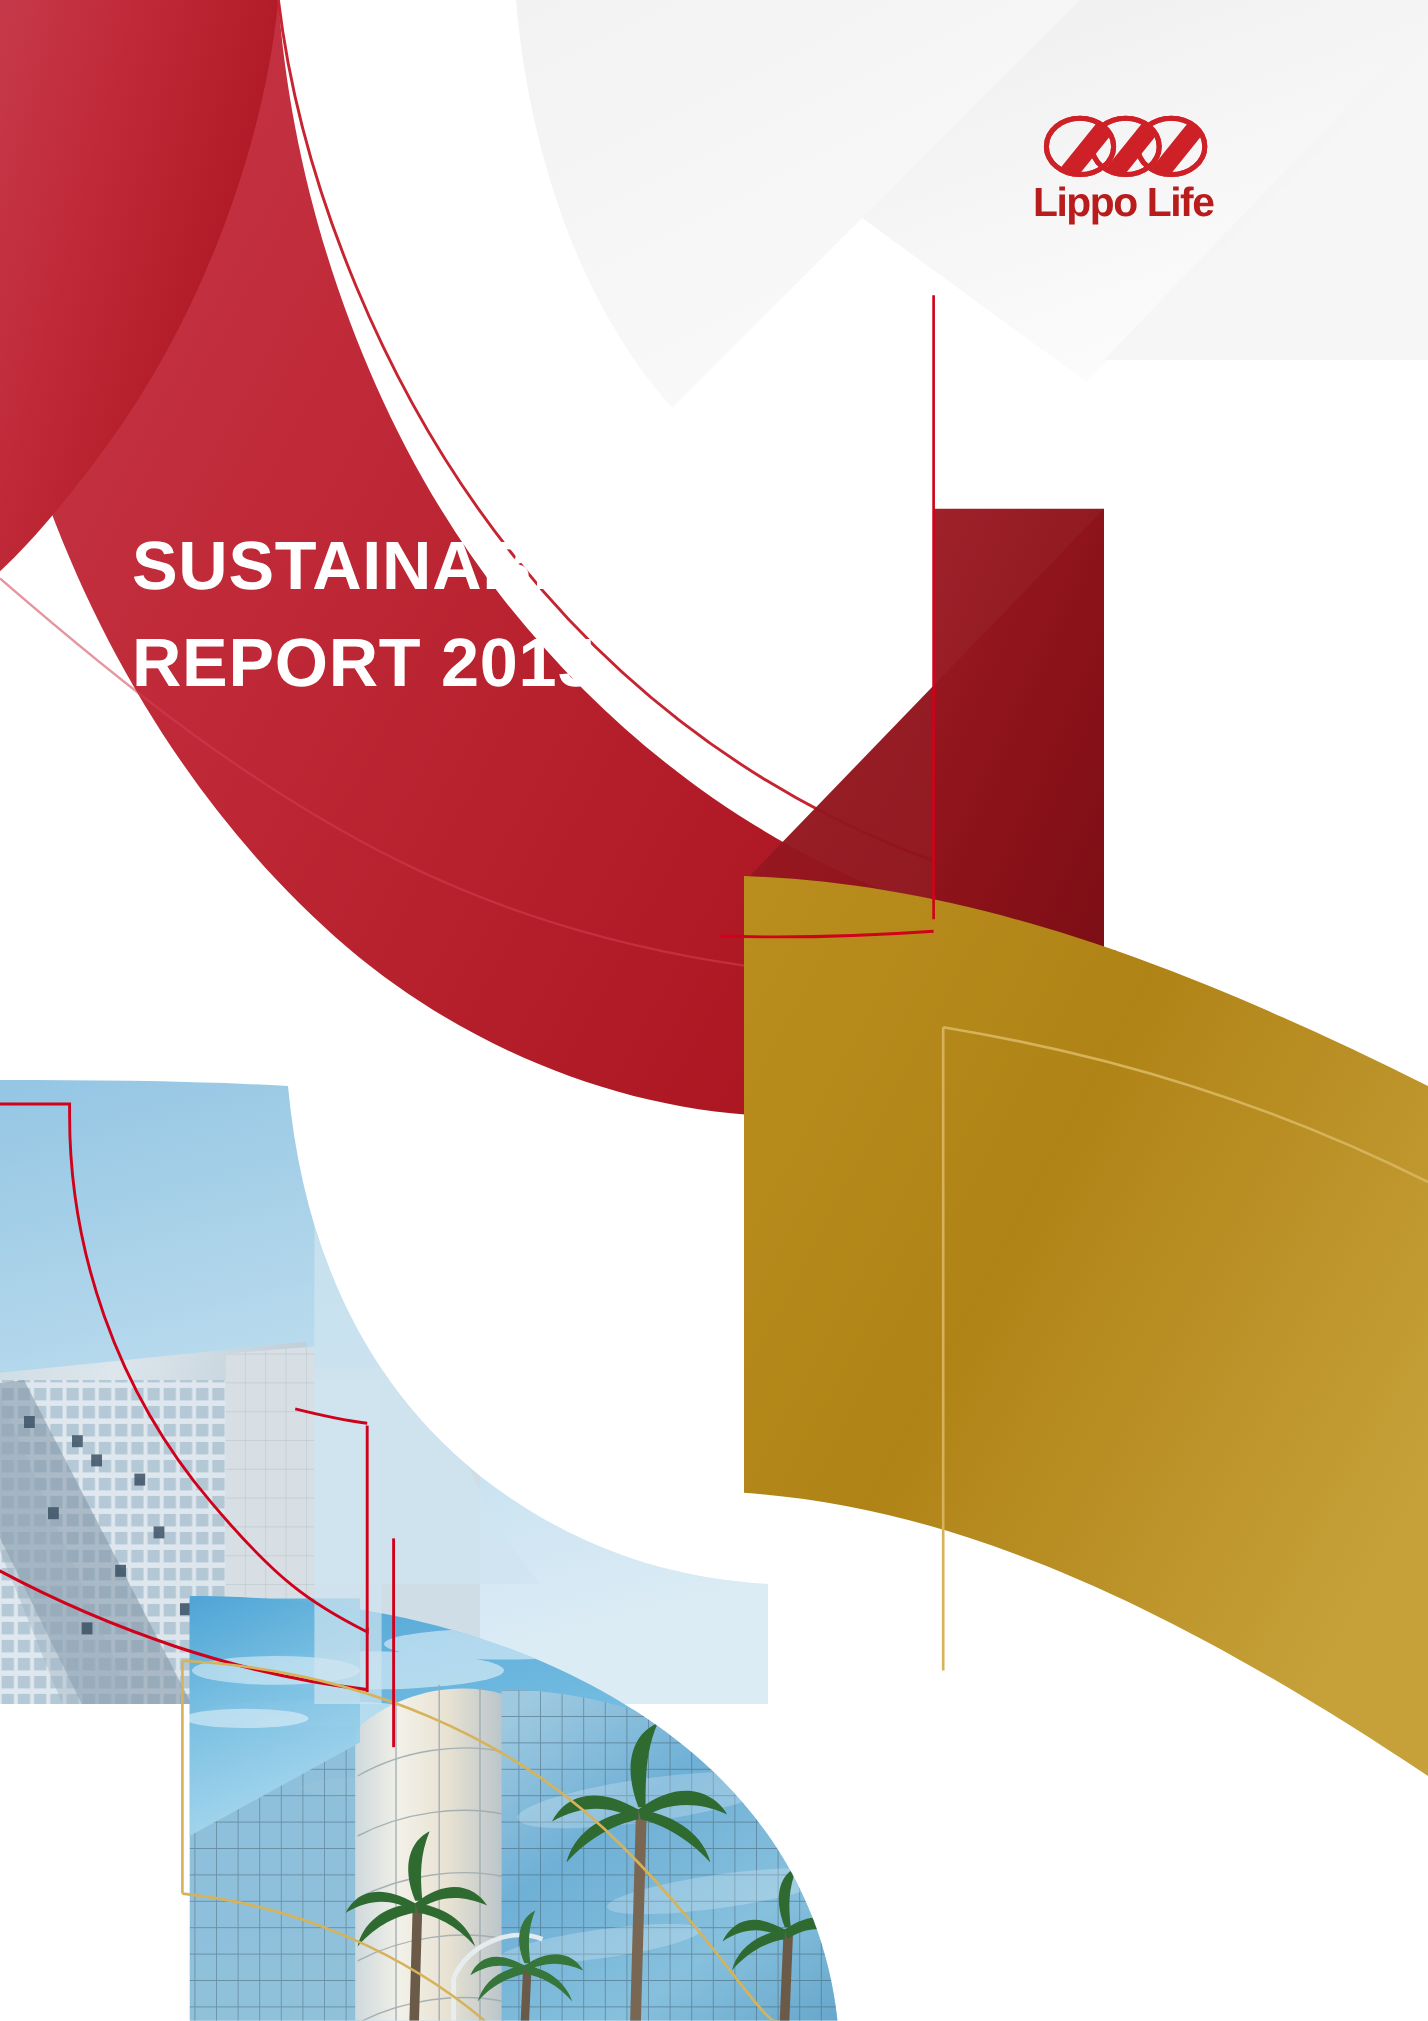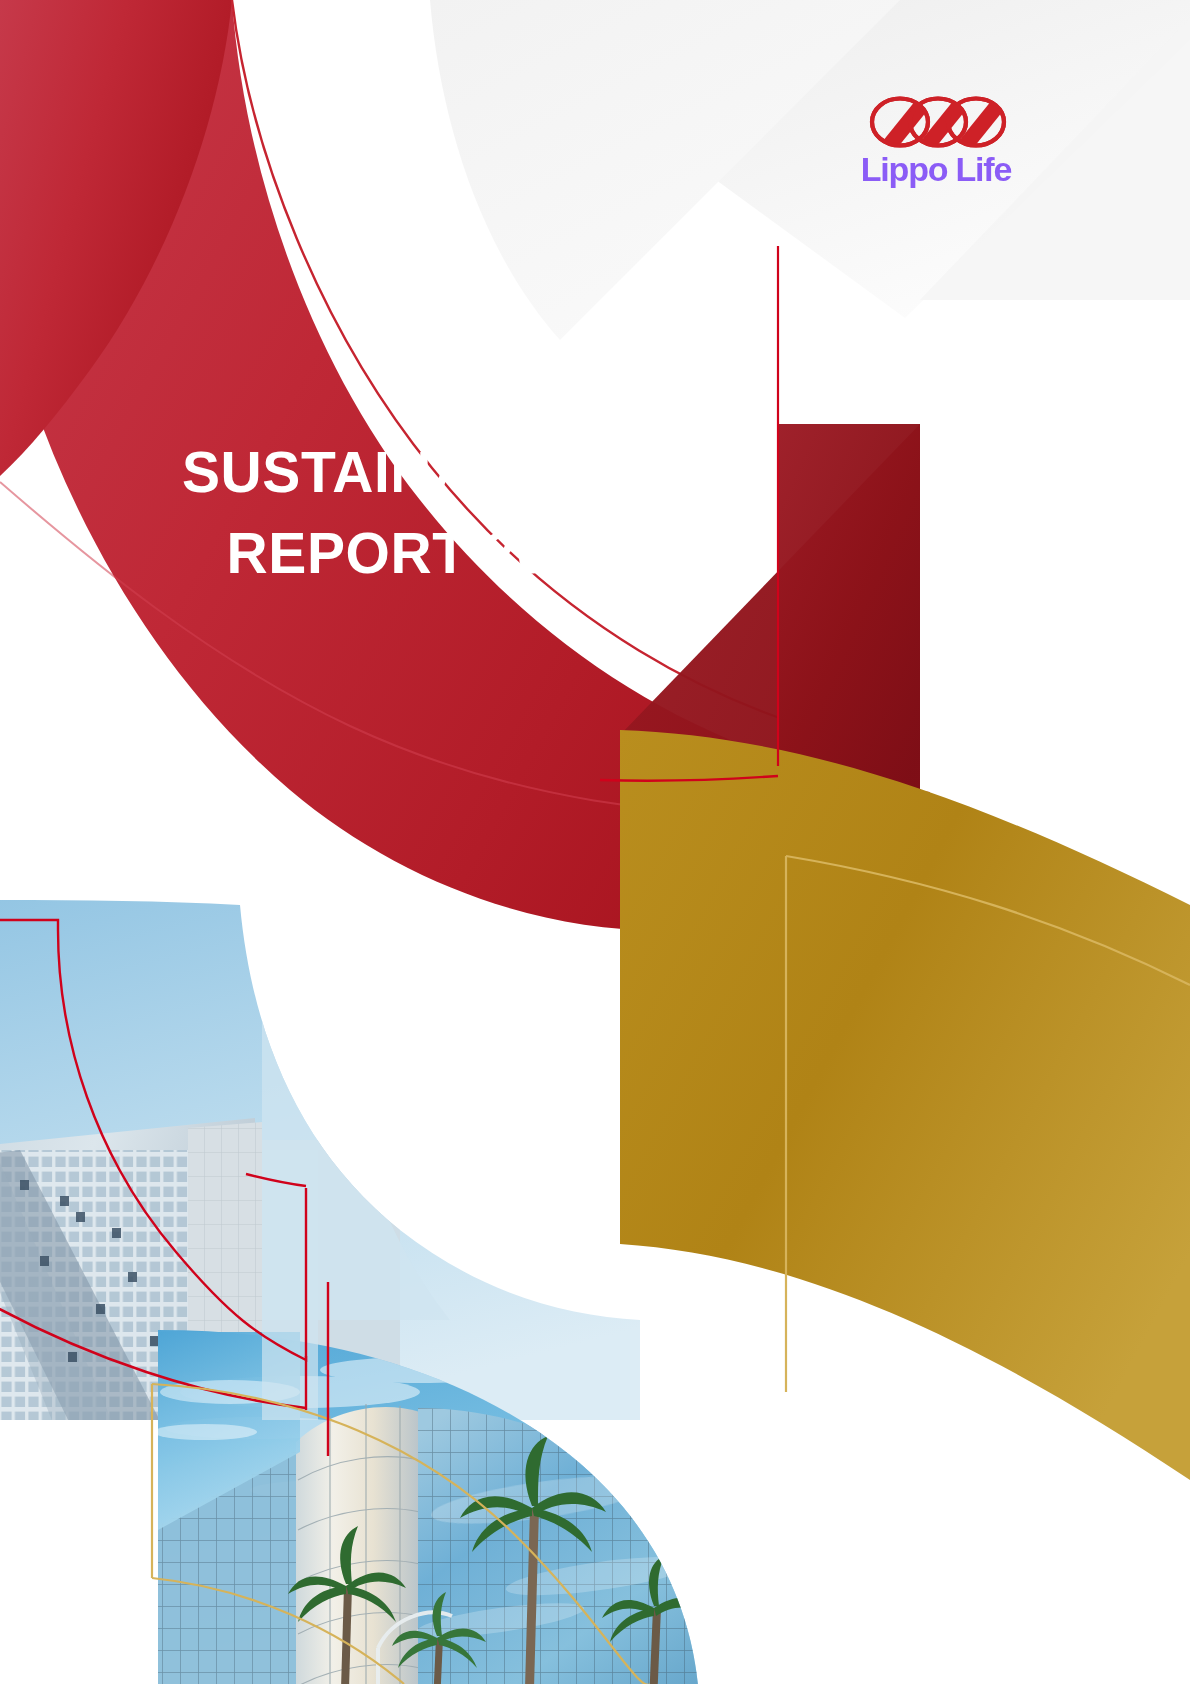--- a/index.html
+++ b/index.html
@@ -32,21 +32,20 @@
     pointer-events: none;
   }
   .title-line {
     color: #ffffff;
     font-family: "Liberation Sans", sans-serif;
     font-weight: bold;
     font-size: 57px;
     line-height: 81px;
     letter-spacing: 0.6px;
     white-space: nowrap;
-    text-align: center;
   }
   .logo-block {
     position: absolute;
     left: 846px;
     top: 94px;
     width: 180px;
     height: 100px;
     z-index: 50;
   }
   .logo-mark {
@@ -59,21 +58,21 @@
   .logo-wordmark {
     position: absolute;
     left: 0;
     top: 56px;
     width: 180px;
     text-align: center;
     font-family: "Liberation Sans", sans-serif;
     font-weight: bold;
     font-size: 34px;
     letter-spacing: -1.2px;
-    color: #8b5cf6;
+    color: #b91c1c;
     white-space: nowrap;
   }
 </style>
 </head>
 <body>
 
 <div id="page">
 
   <svg id="artboard" viewBox="0 0 1190 1684" preserveAspectRatio="none">
     <defs>

